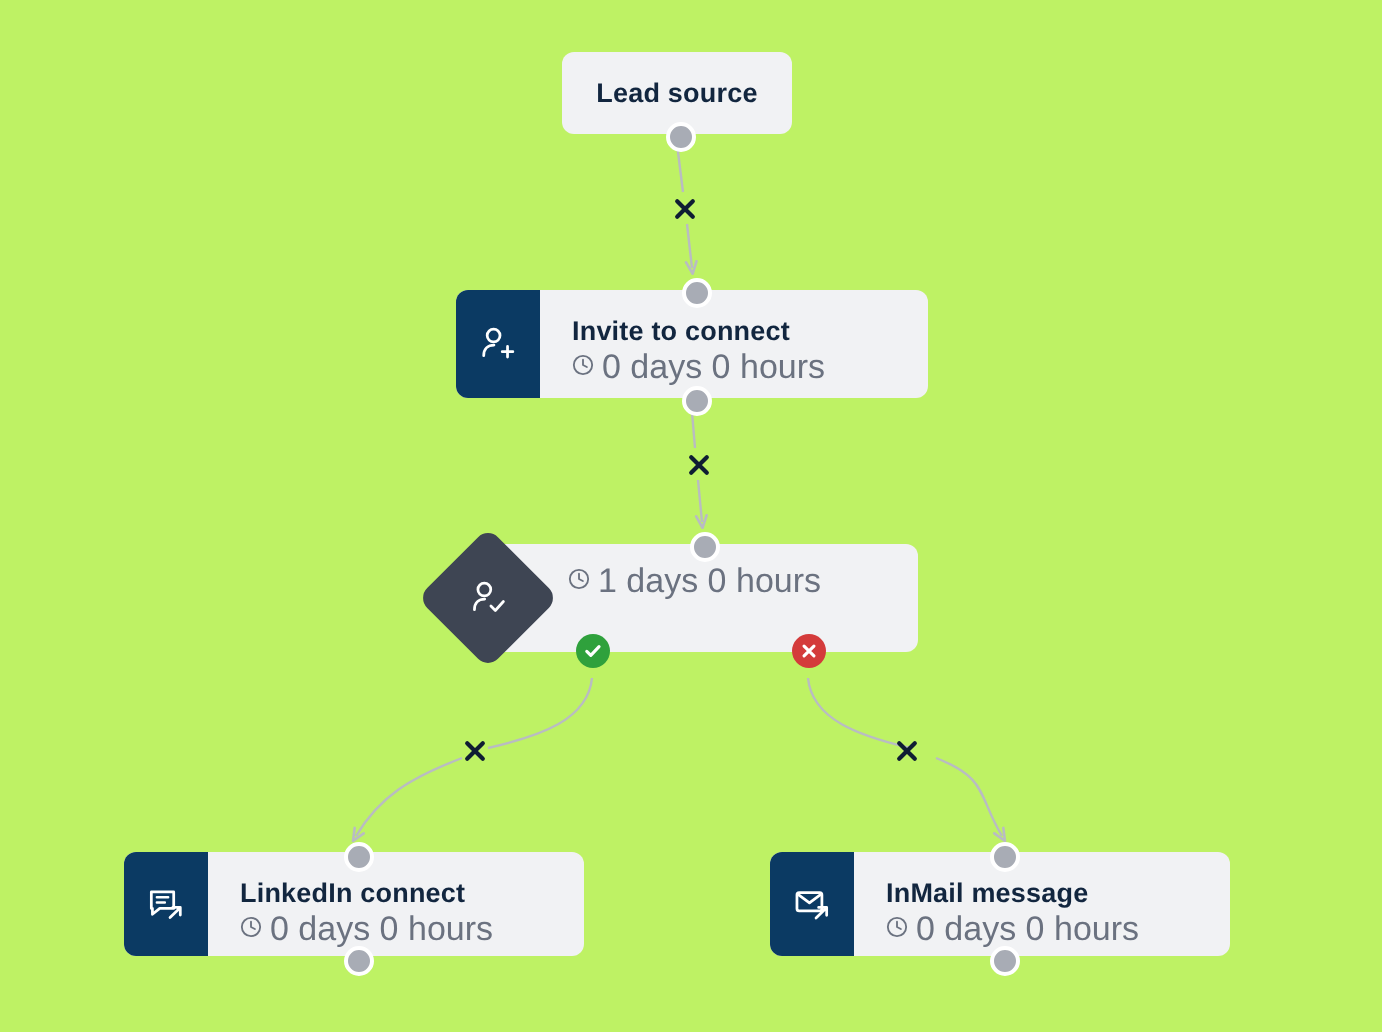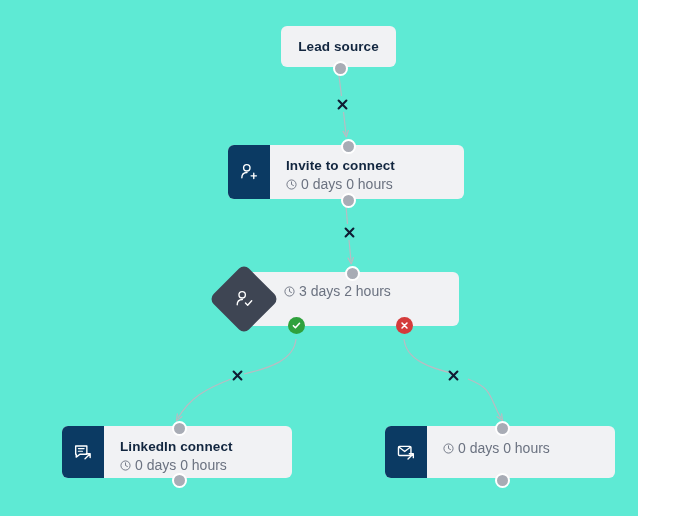--- a/index.html
+++ b/index.html
@@ -8,23 +8,23 @@
     background: #ffffff;
   }
   body {
     width: 691px;
     height: 516px;
     font-family: "Liberation Sans", sans-serif;
     overflow: hidden;
   }
   #canvas {
     position: relative;
-    width: 638px;
+    width: 691px;
     height: 516px;
-    background: #5eead4;
+    background: #bef264;
   }
   #edge-layer {
     position: absolute;
     left: 0;
     top: 0;
     width: 691px;
     height: 516px;
     pointer-events: none;
   }
 
@@ -48,24 +48,24 @@
     line-height: 17px;
     white-space: nowrap;
   }
   .node-body {
     position: absolute;
     left: 58px;
     top: 12px;
   }
   .node-sub {
     display: flex;
-    align-items: center;
+    align-items: flex-start;
     gap: 4px;
     margin-top: 3px;
-    font-size: 14px;
+    font-size: 17px;
     color: #6b7280;
     line-height: 14px;
     white-space: nowrap;
   }
   .clock-icon {
     width: 11px;
     height: 11px;
     flex: 0 0 11px;
     display: block;
   }
@@ -224,21 +224,21 @@
         <path d="M13.6,16.4 L16,18.8 L20.4,13.9" fill="none" stroke="#ffffff" stroke-width="1.5" stroke-linecap="round" stroke-linejoin="round"></path>
       </svg>
     </div>
   </div>
   <div class="node-body" style="left:284px; top:281px;">
     <div class="node-sub">
       <svg class="clock-icon" viewBox="0 0 12 12">
         <circle cx="6" cy="6" r="5" fill="none" stroke="#6b7280" stroke-width="1"></circle>
         <path d="M6,3.1 L6,6 L8.1,7.1" fill="none" stroke="#6b7280" stroke-width="1" stroke-linecap="round" stroke-linejoin="round"></path>
       </svg>
-      <span>3 days 2 hours</span>
+      <span>1 days 0 hours</span>
     </div>
   </div>
   <div class="port" style="left:345px; top:266px;"></div>
 
   <div class="branch-badge badge-yes" style="left:288px; top:317px;">
     <svg width="11" height="11" viewBox="0 0 12 12">
       <path d="M2.6,6.2 L4.8,8.4 L9.3,3.6" fill="none" stroke="#ffffff" stroke-width="1.7" stroke-linecap="round" stroke-linejoin="round"></path>
     </svg>
   </div>
   <div class="branch-badge badge-no" style="left:396px; top:317px;">
@@ -271,20 +271,21 @@
 
   <div class="node" style="left:385px; top:426px; width:230px; height:52px;">
     <div class="icon-box">
       <svg width="22" height="22" viewBox="0 0 24 24">
         <rect x="3.8" y="5.8" width="13.6" height="10" rx="1.2" fill="none" stroke="#ffffff" stroke-width="1.5"></rect>
         <path d="M4.2,6.6 L10.6,11.4 L17,6.6" fill="none" stroke="#ffffff" stroke-width="1.5" stroke-linecap="round" stroke-linejoin="round"></path>
         <path d="M14.2,19.6 L19.8,14.2 M15.6,13.9 L20,13.9 L20,18.2" fill="none" stroke="#ffffff" stroke-width="1.5" stroke-linecap="round" stroke-linejoin="round"></path>
       </svg>
     </div>
     <div class="node-body">
+      <div class="node-title">InMail message</div>
       <div class="node-sub">
         <svg class="clock-icon" viewBox="0 0 12 12">
           <circle cx="6" cy="6" r="5" fill="none" stroke="#6b7280" stroke-width="1"></circle>
           <path d="M6,3.1 L6,6 L8.1,7.1" fill="none" stroke="#6b7280" stroke-width="1" stroke-linecap="round" stroke-linejoin="round"></path>
         </svg>
         <span>0 days 0 hours</span>
       </div>
     </div>
   </div>
   <div class="port" style="left:495px; top:421px;"></div>

